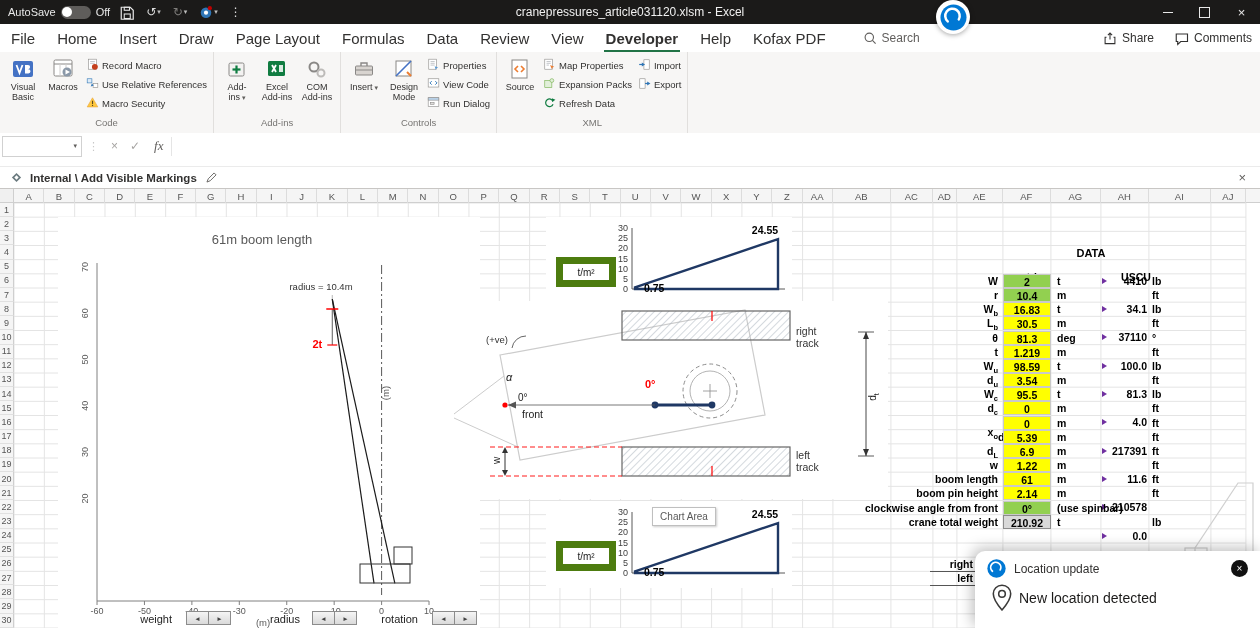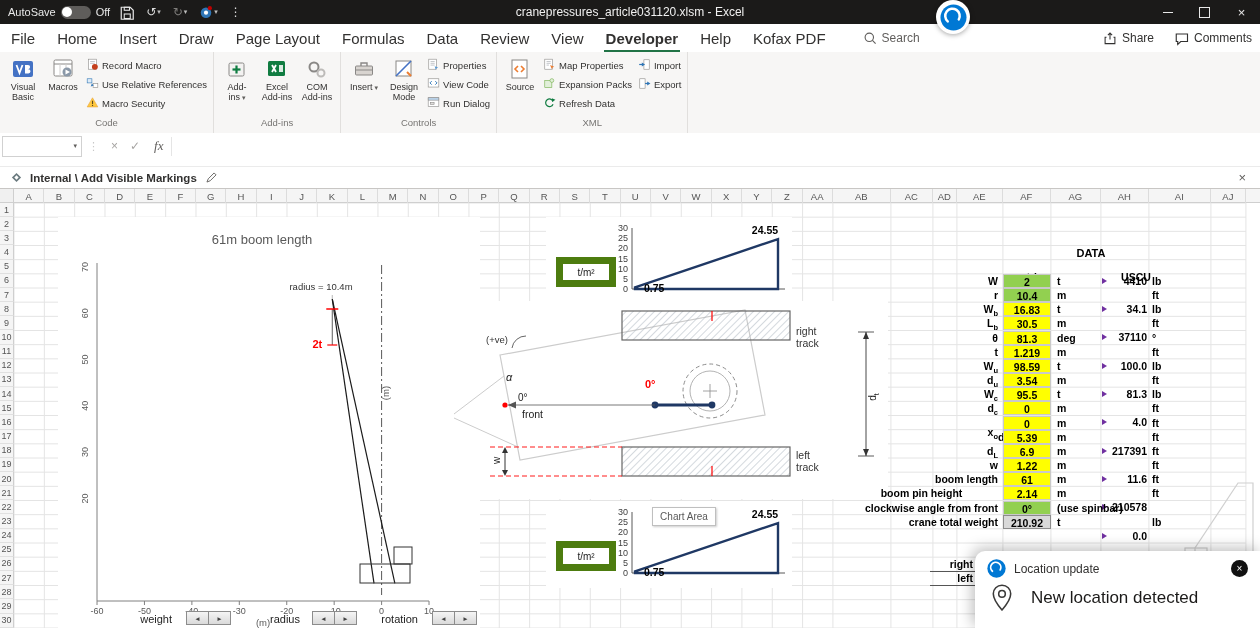--- a/index.html
+++ b/index.html
@@ -112,21 +112,21 @@
   .spin-btn + .spin-btn{margin-left:-1px;}
 
   
   #notification{position:absolute;left:975px;top:551px;width:285px;height:77px;background:#fff;z-index:40;
                 border-radius:10px 0 0 0;box-shadow:-3px -3px 14px rgba(0,0,0,.25);}
   .notif-header{display:flex;align-items:center;padding:8px 12px 2px 12px;}
   #notification-title{font-size:12px;color:#323130;margin-left:8px;}
   #notification-close{margin-left:auto;width:17px;height:17px;border-radius:50%;background:#111;color:#fff;
                       display:flex;align-items:center;justify-content:center;font-size:10px;}
   .notif-body{display:flex;align-items:center;padding:4px 16px;}
-  #notification-message{font-size:17px;color:#1b1a19;margin-left:18px;}
+  #notification-message{font-size:14px;color:#1b1a19;margin-left:6px;}
 
   #app-bubble{position:absolute;left:936px;top:0px;width:34px;height:34px;border-radius:50%;background:#fff;
               box-shadow:0 1px 5px rgba(0,0,0,.35);display:flex;align-items:center;justify-content:center;z-index:60;}
 </style>
 </head>
 <body>
 
 <div id="app">
 
   <div id="titlebar">
@@ -800,21 +800,21 @@
         <div class="dt-abs dt-uscu" style="left: 256px; top: 198.333px; width: 46px; height: 14.1667px; line-height: 14.1667px;">22.6<span class="marker"></span></div>
         <div class="dt-abs dt-uu" style="left: 304px; top: 198.333px; width: 30px; height: 14.1667px; line-height: 14.1667px;">ft</div>
         <div class="dt-abs dt-name" style="left: 0px; top: 212.5px; width: 156px; height: 14.1667px; line-height: 14.1667px;">w</div>
         <div class="dt-abs dt-value" style="left: 158px; top: 212.5px; width: 48px; height: 14.1667px; line-height: 14.1667px; background: rgb(255, 255, 0);">1.22</div>
         <div class="dt-abs dt-unit" style="left: 208px; top: 212.5px; width: 94px; height: 14.1667px; line-height: 14.1667px;">m</div>
         <div class="dt-abs dt-uu" style="left: 304px; top: 212.5px; width: 30px; height: 14.1667px; line-height: 14.1667px;">ft</div>
         <div class="dt-abs dt-name" style="left: 0px; top: 226.667px; width: 156px; height: 14.1667px; line-height: 14.1667px;">boom length</div>
         <div class="dt-abs dt-value" style="left: 158px; top: 226.667px; width: 48px; height: 14.1667px; line-height: 14.1667px; background: rgb(255, 255, 0);">61</div>
         <div class="dt-abs dt-unit" style="left: 208px; top: 226.667px; width: 94px; height: 14.1667px; line-height: 14.1667px;">m</div>
         <div class="dt-abs dt-uu" style="left: 304px; top: 226.667px; width: 30px; height: 14.1667px; line-height: 14.1667px;">ft</div>
-        <div class="dt-abs dt-name" style="left: 0px; top: 240.833px; width: 156px; height: 14.1667px; line-height: 14.1667px; text-align: center;">boom pin height</div>
+        <div class="dt-abs dt-name" style="left: 0px; top: 240.833px; width: 156px; height: 14.1667px; line-height: 14.1667px;">boom pin height</div>
         <div class="dt-abs dt-value" style="left: 158px; top: 240.833px; width: 48px; height: 14.1667px; line-height: 14.1667px; background: rgb(255, 255, 0);">2.14</div>
         <div class="dt-abs dt-unit" style="left: 208px; top: 240.833px; width: 94px; height: 14.1667px; line-height: 14.1667px;">m</div>
         <div class="dt-abs dt-uu" style="left: 304px; top: 240.833px; width: 30px; height: 14.1667px; line-height: 14.1667px;">ft</div>
         <div class="dt-abs dt-name" style="left: 0px; top: 255px; width: 156px; height: 14.1667px; line-height: 14.1667px;">clockwise angle from front</div>
         <div class="dt-abs dt-value" style="left: 158px; top: 255px; width: 48px; height: 14.1667px; line-height: 14.1667px; background: rgb(146, 208, 80);">0°</div>
         <div class="dt-abs dt-unit" style="left: 208px; top: 255px; width: 94px; height: 14.1667px; line-height: 14.1667px;">(use spinbar)</div>
         <div class="dt-abs dt-name" style="left: 0px; top: 269.167px; width: 156px; height: 14.1667px; line-height: 14.1667px;">crane total weight</div>
         <div class="dt-abs dt-value" style="left: 158px; top: 269.167px; width: 48px; height: 14.1667px; line-height: 14.1667px; background: rgb(217, 217, 217); border-color: rgb(140, 140, 140);">210.92</div>
         <div class="dt-abs dt-unit" style="left: 208px; top: 269.167px; width: 94px; height: 14.1667px; line-height: 14.1667px;">t</div>
         <div class="dt-abs dt-uu" style="left: 304px; top: 269.167px; width: 30px; height: 14.1667px; line-height: 14.1667px;">lb</div>

